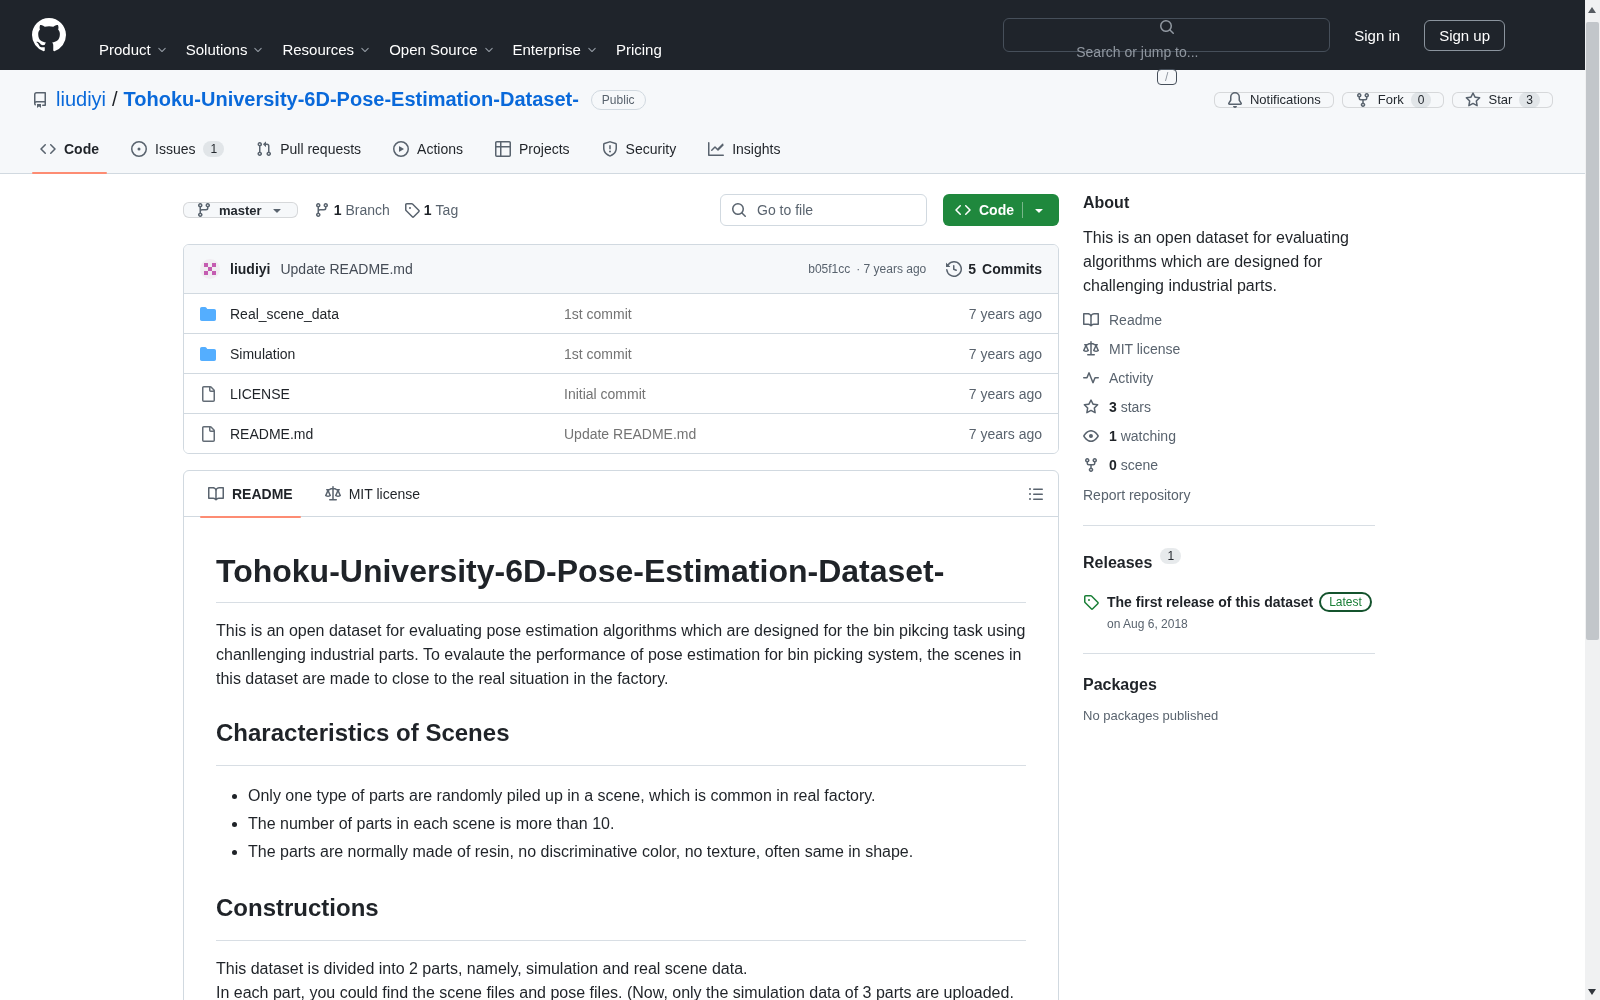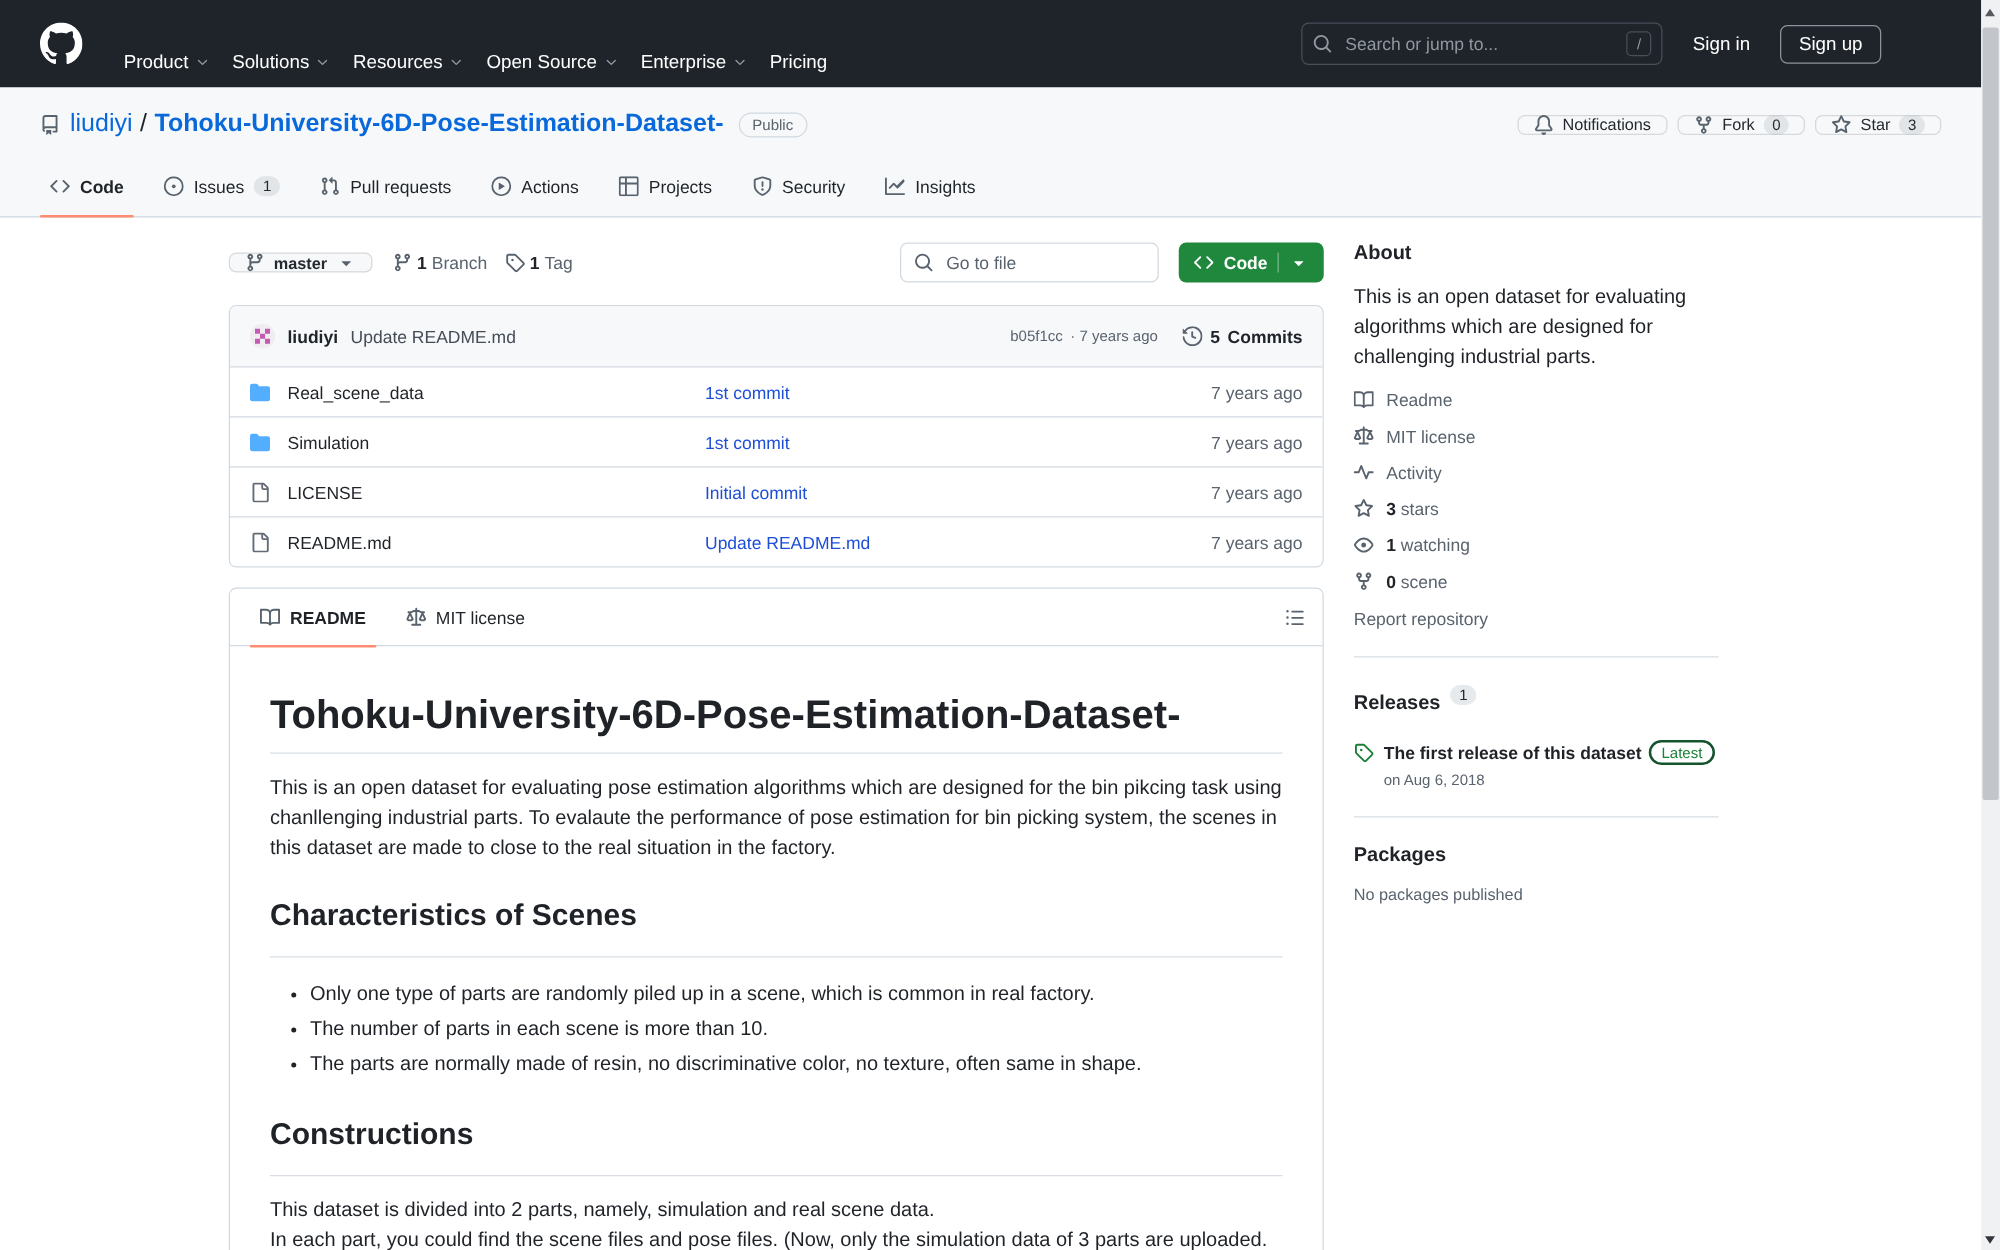--- a/index.html
+++ b/index.html
@@ -16,22 +16,22 @@
   
   .topnav {
     height:70px; background:#1f242b; color:#ffffff;
     display:flex; align-items:center; padding:0 32px; gap:16px;
   }
   .topnav .logo { color:#fff; margin-right:8px; }
   .nav-item { display:flex; align-items:center; gap:5px; color:#ffffff; font-size:15px; padding:0 9px; cursor:pointer; }
   .nav-item svg { color:#9198a1; }
   .nav-spacer { flex:1; }
   .searchbox {
-    display:flex; align-items:center; gap:8px; width:289px; height:34px;
-    border:1px solid #464f5a; border-radius:6px; padding:0 8px; color:#9198a1;
+    display:flex; align-items:center; gap:8px; width:327px; height:34px;
+    border:1px solid #464f5a; border-radius:6px; padding:0 8px; color:#9198a1;flex-direction:column;
   }
   .searchbox input {
     flex:1; background:transparent; border:none; outline:none; color:#e6edf3;
     font-size:14px; font-family:"Liberation Sans", sans-serif;
   }
   .searchbox input::placeholder { color:#9198a1; }
   .slash-key {
     border:1px solid #464f5a; border-radius:4px; width:20px; height:20px;
     display:flex; align-items:center; justify-content:center; font-size:12px; color:#9198a1;
   }
@@ -117,21 +117,21 @@
   .commit-count { display:flex; align-items:center; gap:6px; margin-left:14px; color:#1f2328; font-size:14px; font-weight:bold; cursor:pointer; }
   .commit-count svg { color:#59636e; }
   .file-row {
     display:grid; grid-template-columns: 364px 1fr auto; align-items:center;
     height:40px; padding:0 16px; border-top:1px solid #d1d9e0; font-size:14px; background:#fff;
   }
   .file-name { display:flex; align-items:center; gap:14px; }
   .file-name a { color:#1f2328; cursor:pointer; }
   .folder-ic { color:#54aeff; }
   .file-ic { color:#636c76; }
-  .file-msg { color:#1d4ed8; cursor:pointer; }
+  .file-msg { color:#737373; cursor:pointer; }
   .file-time { color:#59636e; text-align:right; }
 
   
   .readme-box { margin-top:16px; border:1px solid #d1d9e0; border-radius:6px; }
   .readme-head { display:flex; align-items:center; height:46px; border-bottom:1px solid #d1d9e0; padding:0 8px; }
   .readme-tab {
     display:flex; align-items:center; gap:8px; padding:0 16px; height:46px; position:relative;
     font-size:14px; color:#1f2328; cursor:pointer;
   }
   .readme-tab svg { color:#59636e; }

